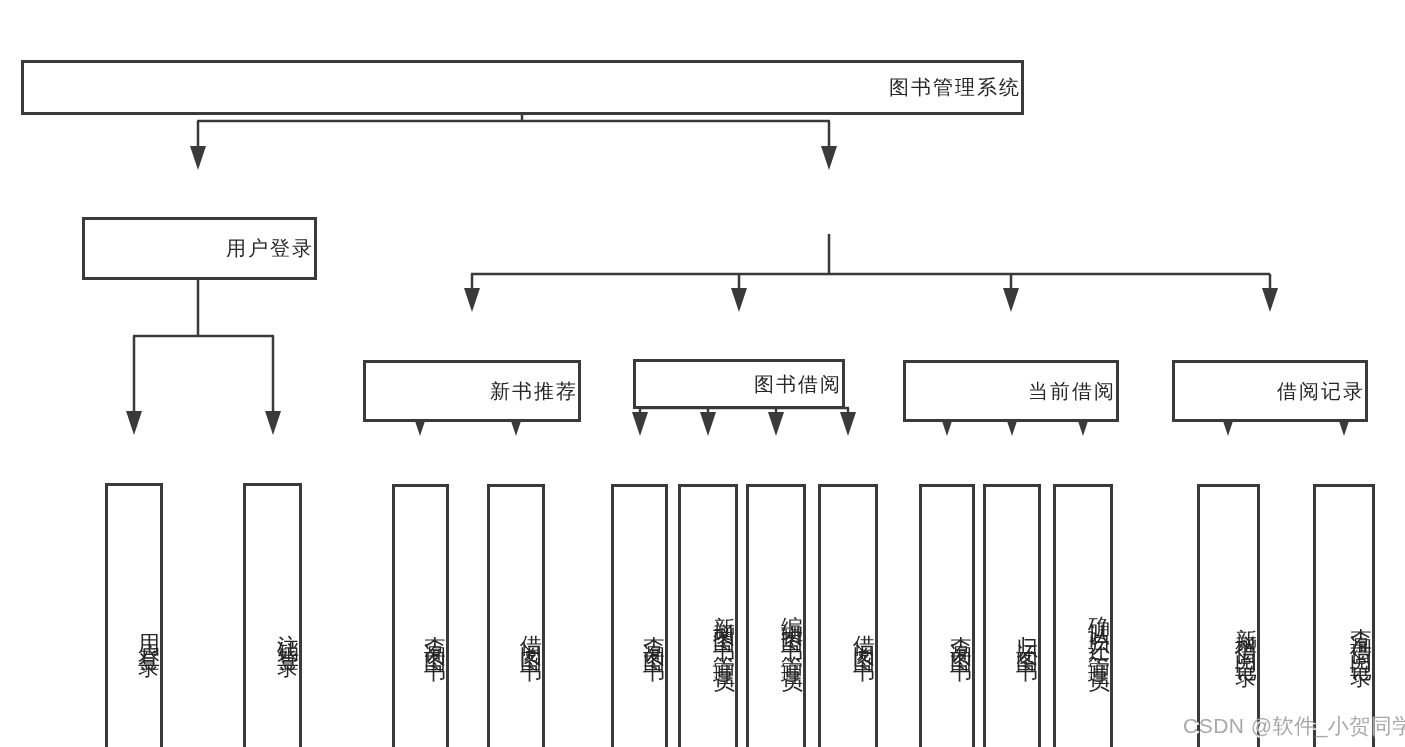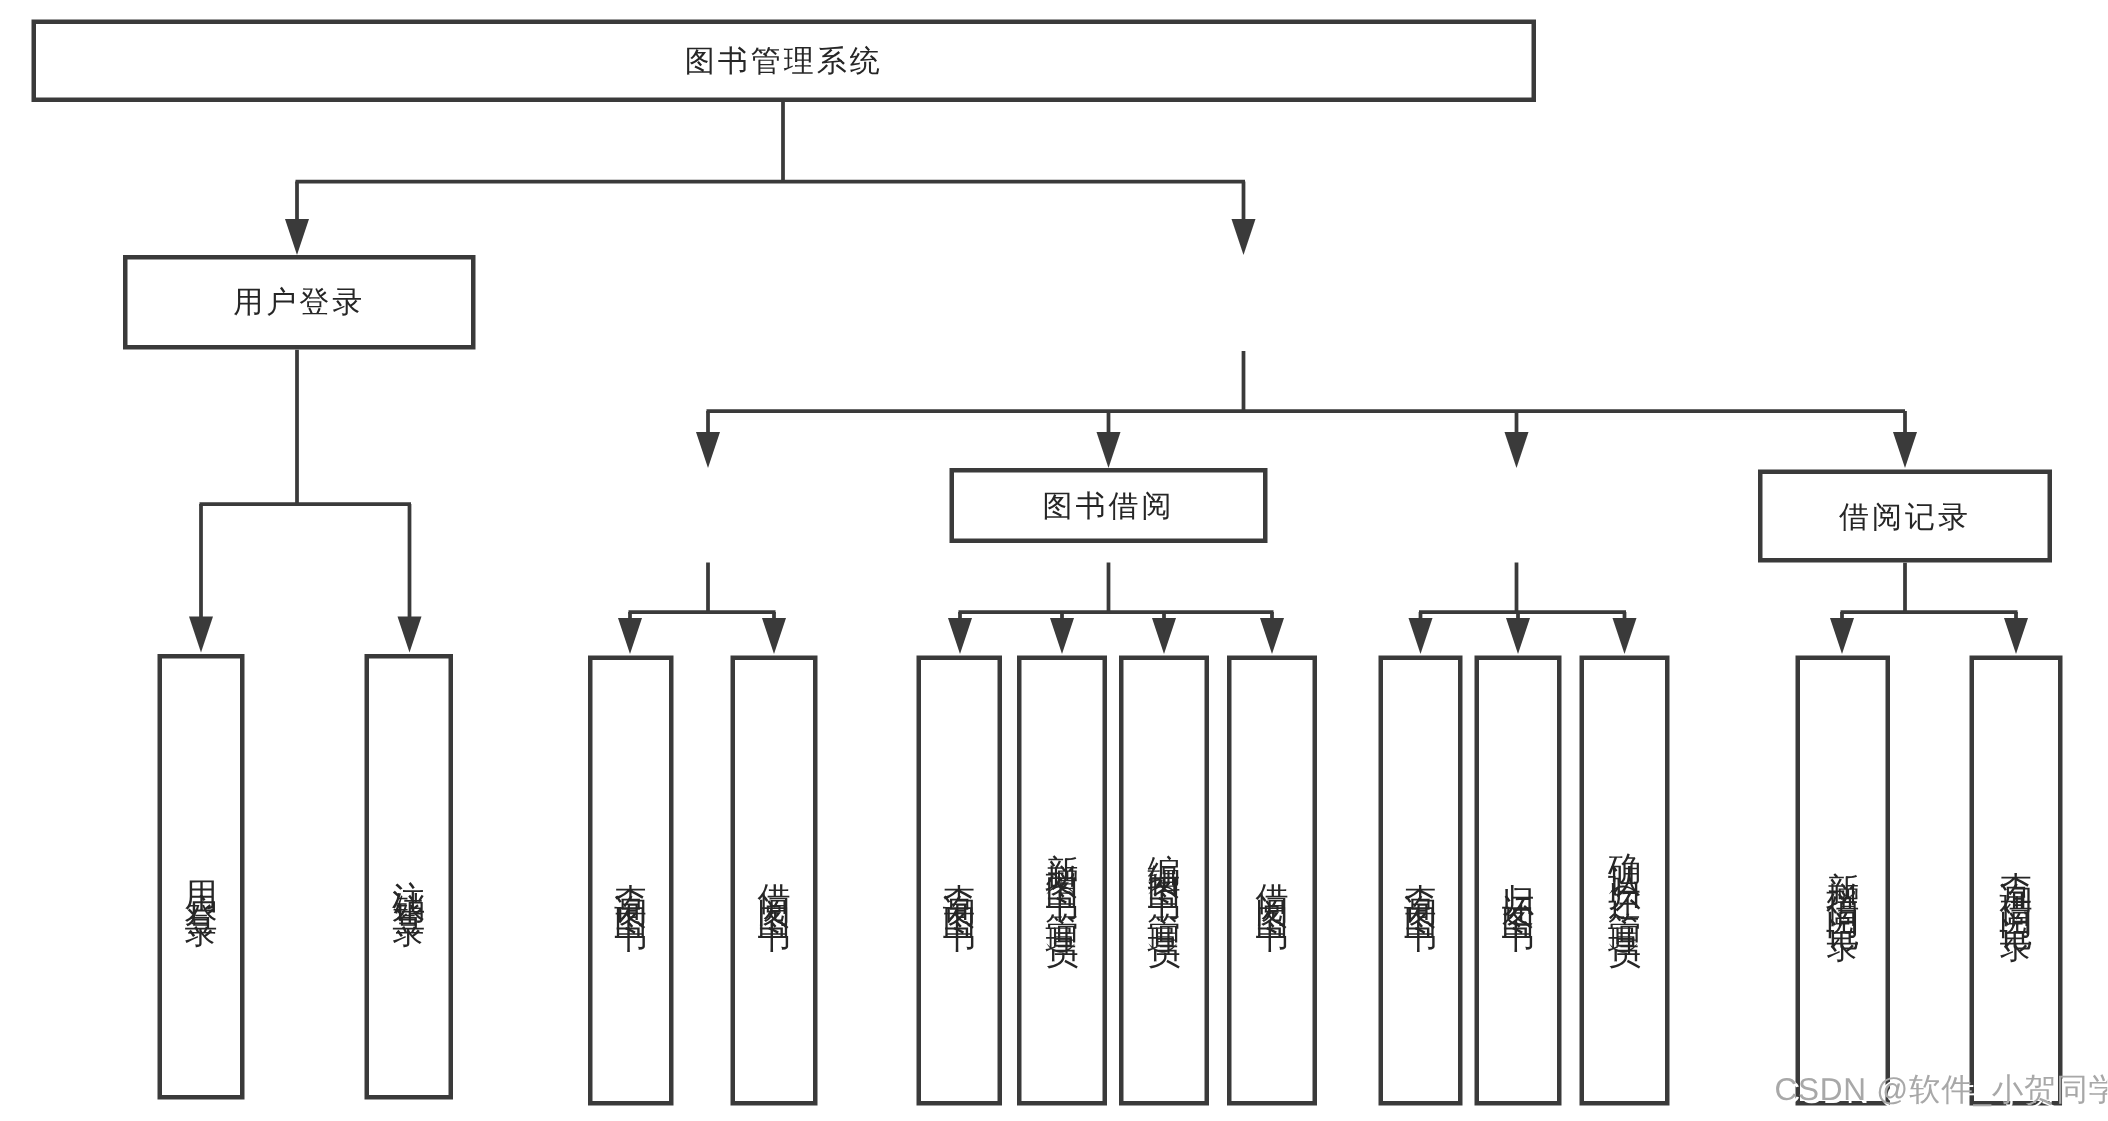--- a/index.html
+++ b/index.html
@@ -5,21 +5,21 @@
   :root { --line:#3a3a3a; --text:#262626; --wm:#a8a8a8; --bg:#ffffff; }
   html,body { margin:0; padding:0; background:var(--bg); }
   .canvas {
     position:relative; width:1405px; height:747px; background:var(--bg);
     font-family:"Liberation Sans","DejaVu Sans",sans-serif; color:var(--text);
     overflow:hidden;
   }
   .connectors { position:absolute; left:0; top:0; width:1405px; height:747px; color:var(--line); }
   .box {
     position:absolute; box-sizing:border-box; border:3px solid var(--line);
-    background:#ffffff; display:flex; align-items:center; justify-content:center;
+    background:#ffffff; display:flex; align-items:center; justify-content:flex-end;margin-top:47px;
   }
   .hbox { font-size:20px; letter-spacing:2px; white-space:nowrap; }
   .vbox { }
   .vtext {
     writing-mode:vertical-rl; text-orientation:mixed;
     font-size:22px; letter-spacing:8px; line-height:1;
   }
   .watermark {
     position:absolute; left:1183px; top:712px; z-index:5;
     font-size:21px; letter-spacing:0.5px; white-space:nowrap;
@@ -98,22 +98,28 @@
   </svg>
 
   <div class="box hbox" style="left:21px;top:13px;width:1003px;height:55px">
     <span>图书管理系统</span>
   </div>
 
   <div class="box hbox" style="left:82px;top:170px;width:235px;height:63px">
     <span>用户登录</span>
   </div>
 
+  <div class="box hbox" style="left:363px;top:313px;width:218px;height:62px">
+    <span>新书推荐</span>
+  </div>
   <div class="box hbox" style="left:633px;top:312px;width:212px;height:50px">
     <span>图书借阅</span>
+  </div>
+  <div class="box hbox" style="left:903px;top:313px;width:216px;height:62px">
+    <span>当前借阅</span>
   </div>
   <div class="box hbox" style="left:1172px;top:313px;width:196px;height:62px">
     <span>借阅记录</span>
   </div>
 
   <div class="box vbox" style="left:105px;top:436px;width:58px;height:297px">
     <span class="vtext">用户登录</span>
   </div>
   <div class="box vbox" style="left:243px;top:436px;width:59px;height:297px">
     <span class="vtext">注销登录</span>

